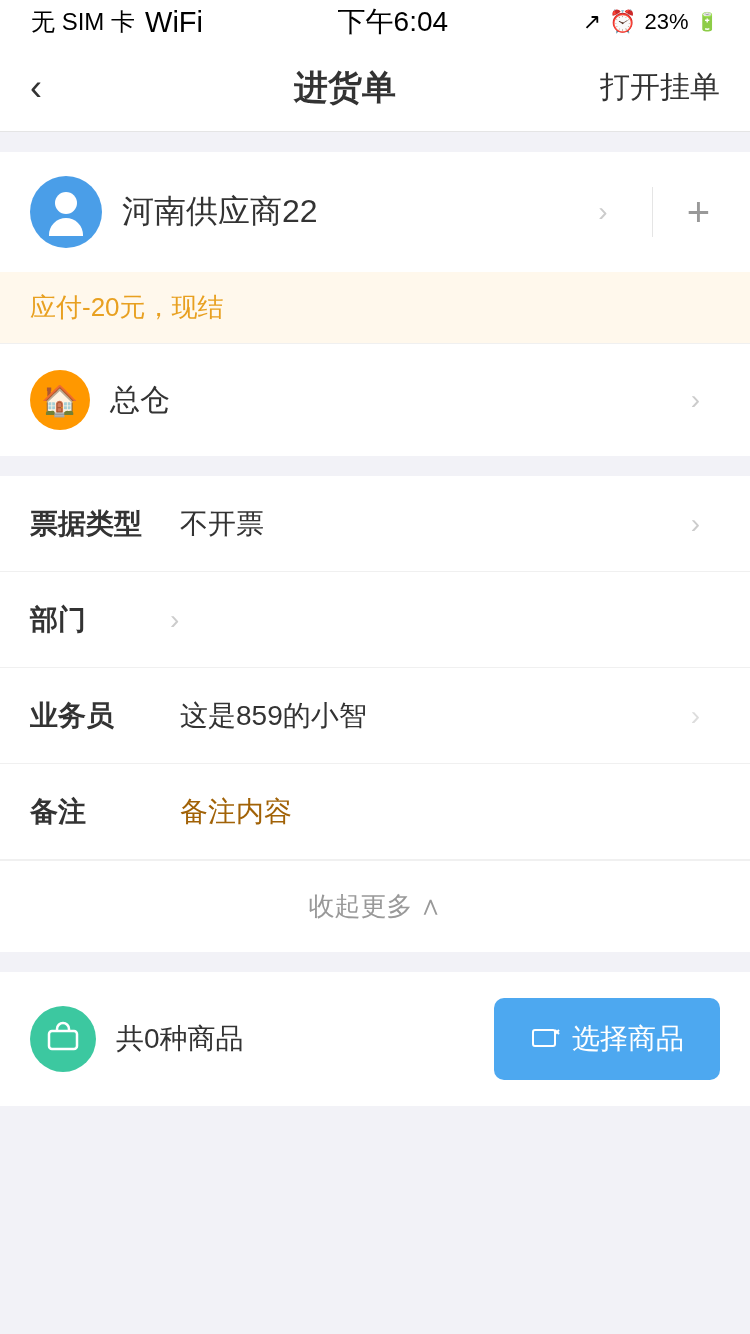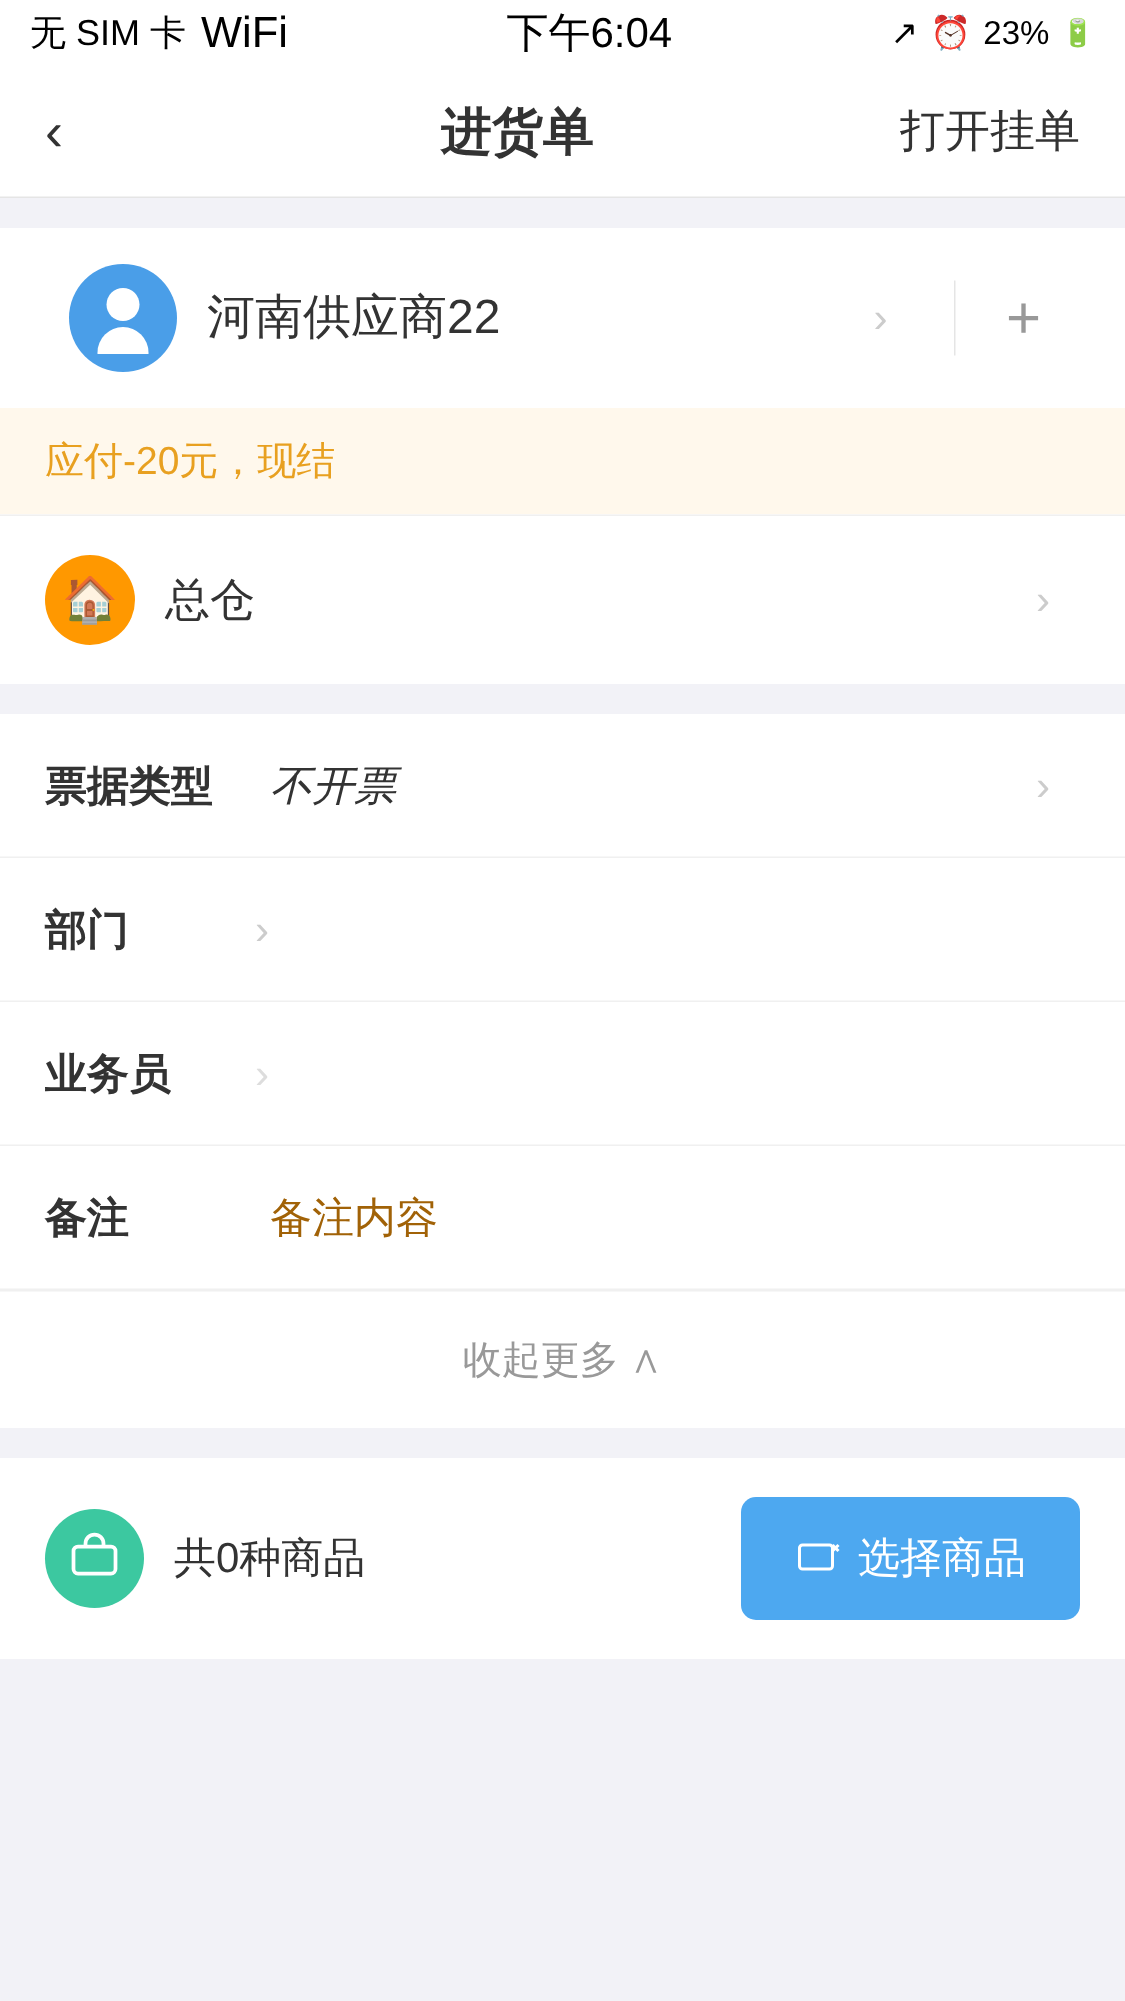--- a/index.html
+++ b/index.html
@@ -13,21 +13,21 @@
       color: #333;
     }
 
     
     .status-bar {
       height: 44px;
       background: #fff;
       display: flex;
       align-items: center;
       justify-content: space-between;
-      padding: 0 20px;
+      padding: 0 31px;
       font-size: 24px;
       color: #000;
     }
     .status-left { display: flex; align-items: center; gap: 10px; }
     .status-right { display: flex; align-items: center; gap: 8px; }
     .battery-text { font-size: 22px; }
 
     
     .nav-bar {
       height: 88px;
@@ -64,21 +64,21 @@
     
     .card-section {
       background: #fff;
       margin-bottom: 0;
     }
 
     
     .supplier-row {
       display: flex;
       align-items: center;
-      padding: 24px 46px;
+      padding: 24px 30px;
       background: #fff;
     }
     .supplier-avatar {
       width: 72px;
       height: 72px;
       border-radius: 50%;
       background: #4a9ee8;
       display: flex;
       align-items: center;
       justify-content: center;
@@ -187,21 +187,20 @@
       color: #333;
       width: 140px;
       flex-shrink: 0;
       font-weight: bold;
     }
     .form-value {
       flex: 1;
       font-size: 28px;
       color: #333;
       padding-left: 10px;
-      font-style: italic;
     }
     .form-placeholder {
       flex: 1;
       font-size: 28px;
       color: #a16207;
       padding-left: 10px;
     }
 
     
     .collapse-row {
@@ -320,20 +319,21 @@
     <span class="chevron-right">›</span>
   </div>
 
   <div class="form-row">
     <span class="form-label">部门</span>
     <span class="chevron-right">›</span>
   </div>
 
   <div class="form-row">
     <span class="form-label">业务员</span>
+    <span class="form-value">这是859的小智</span>
     <span class="chevron-right" style="color:#ddd;">›</span>
   </div>
 
   <div class="form-row">
     <span class="form-label">备注</span>
     <span class="form-placeholder">备注内容</span>
   </div>
 
   <div class="collapse-row">
     <span class="collapse-text">收起更多 ∧</span>

